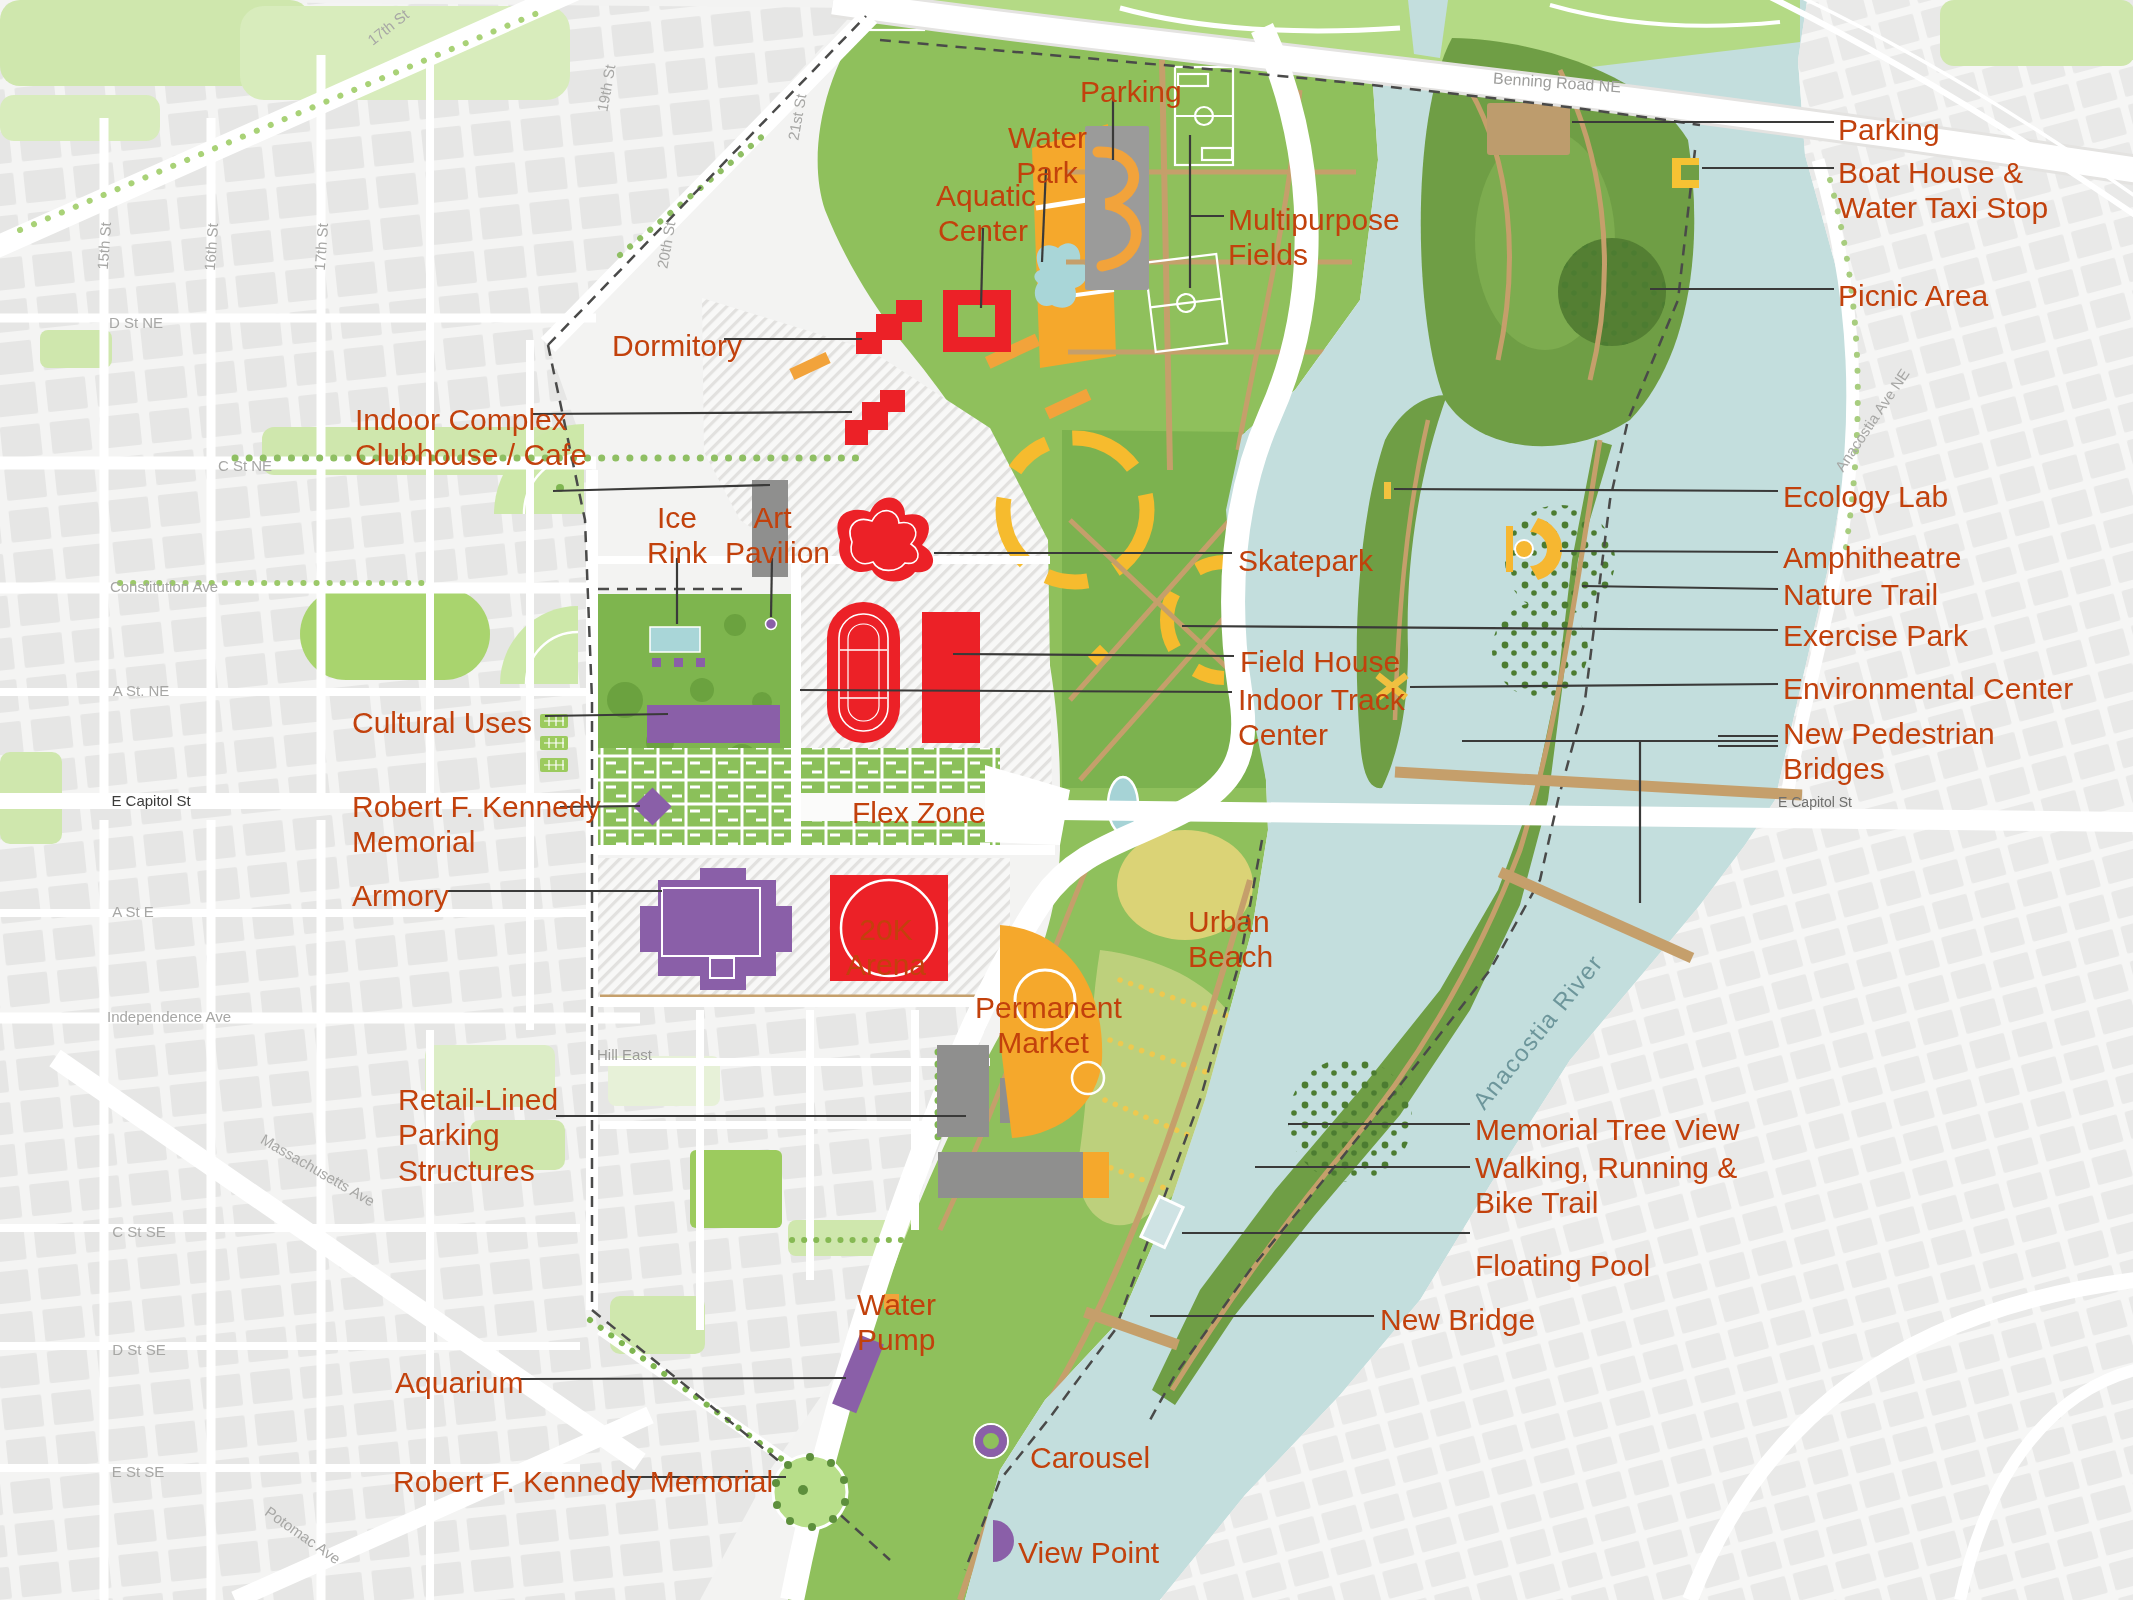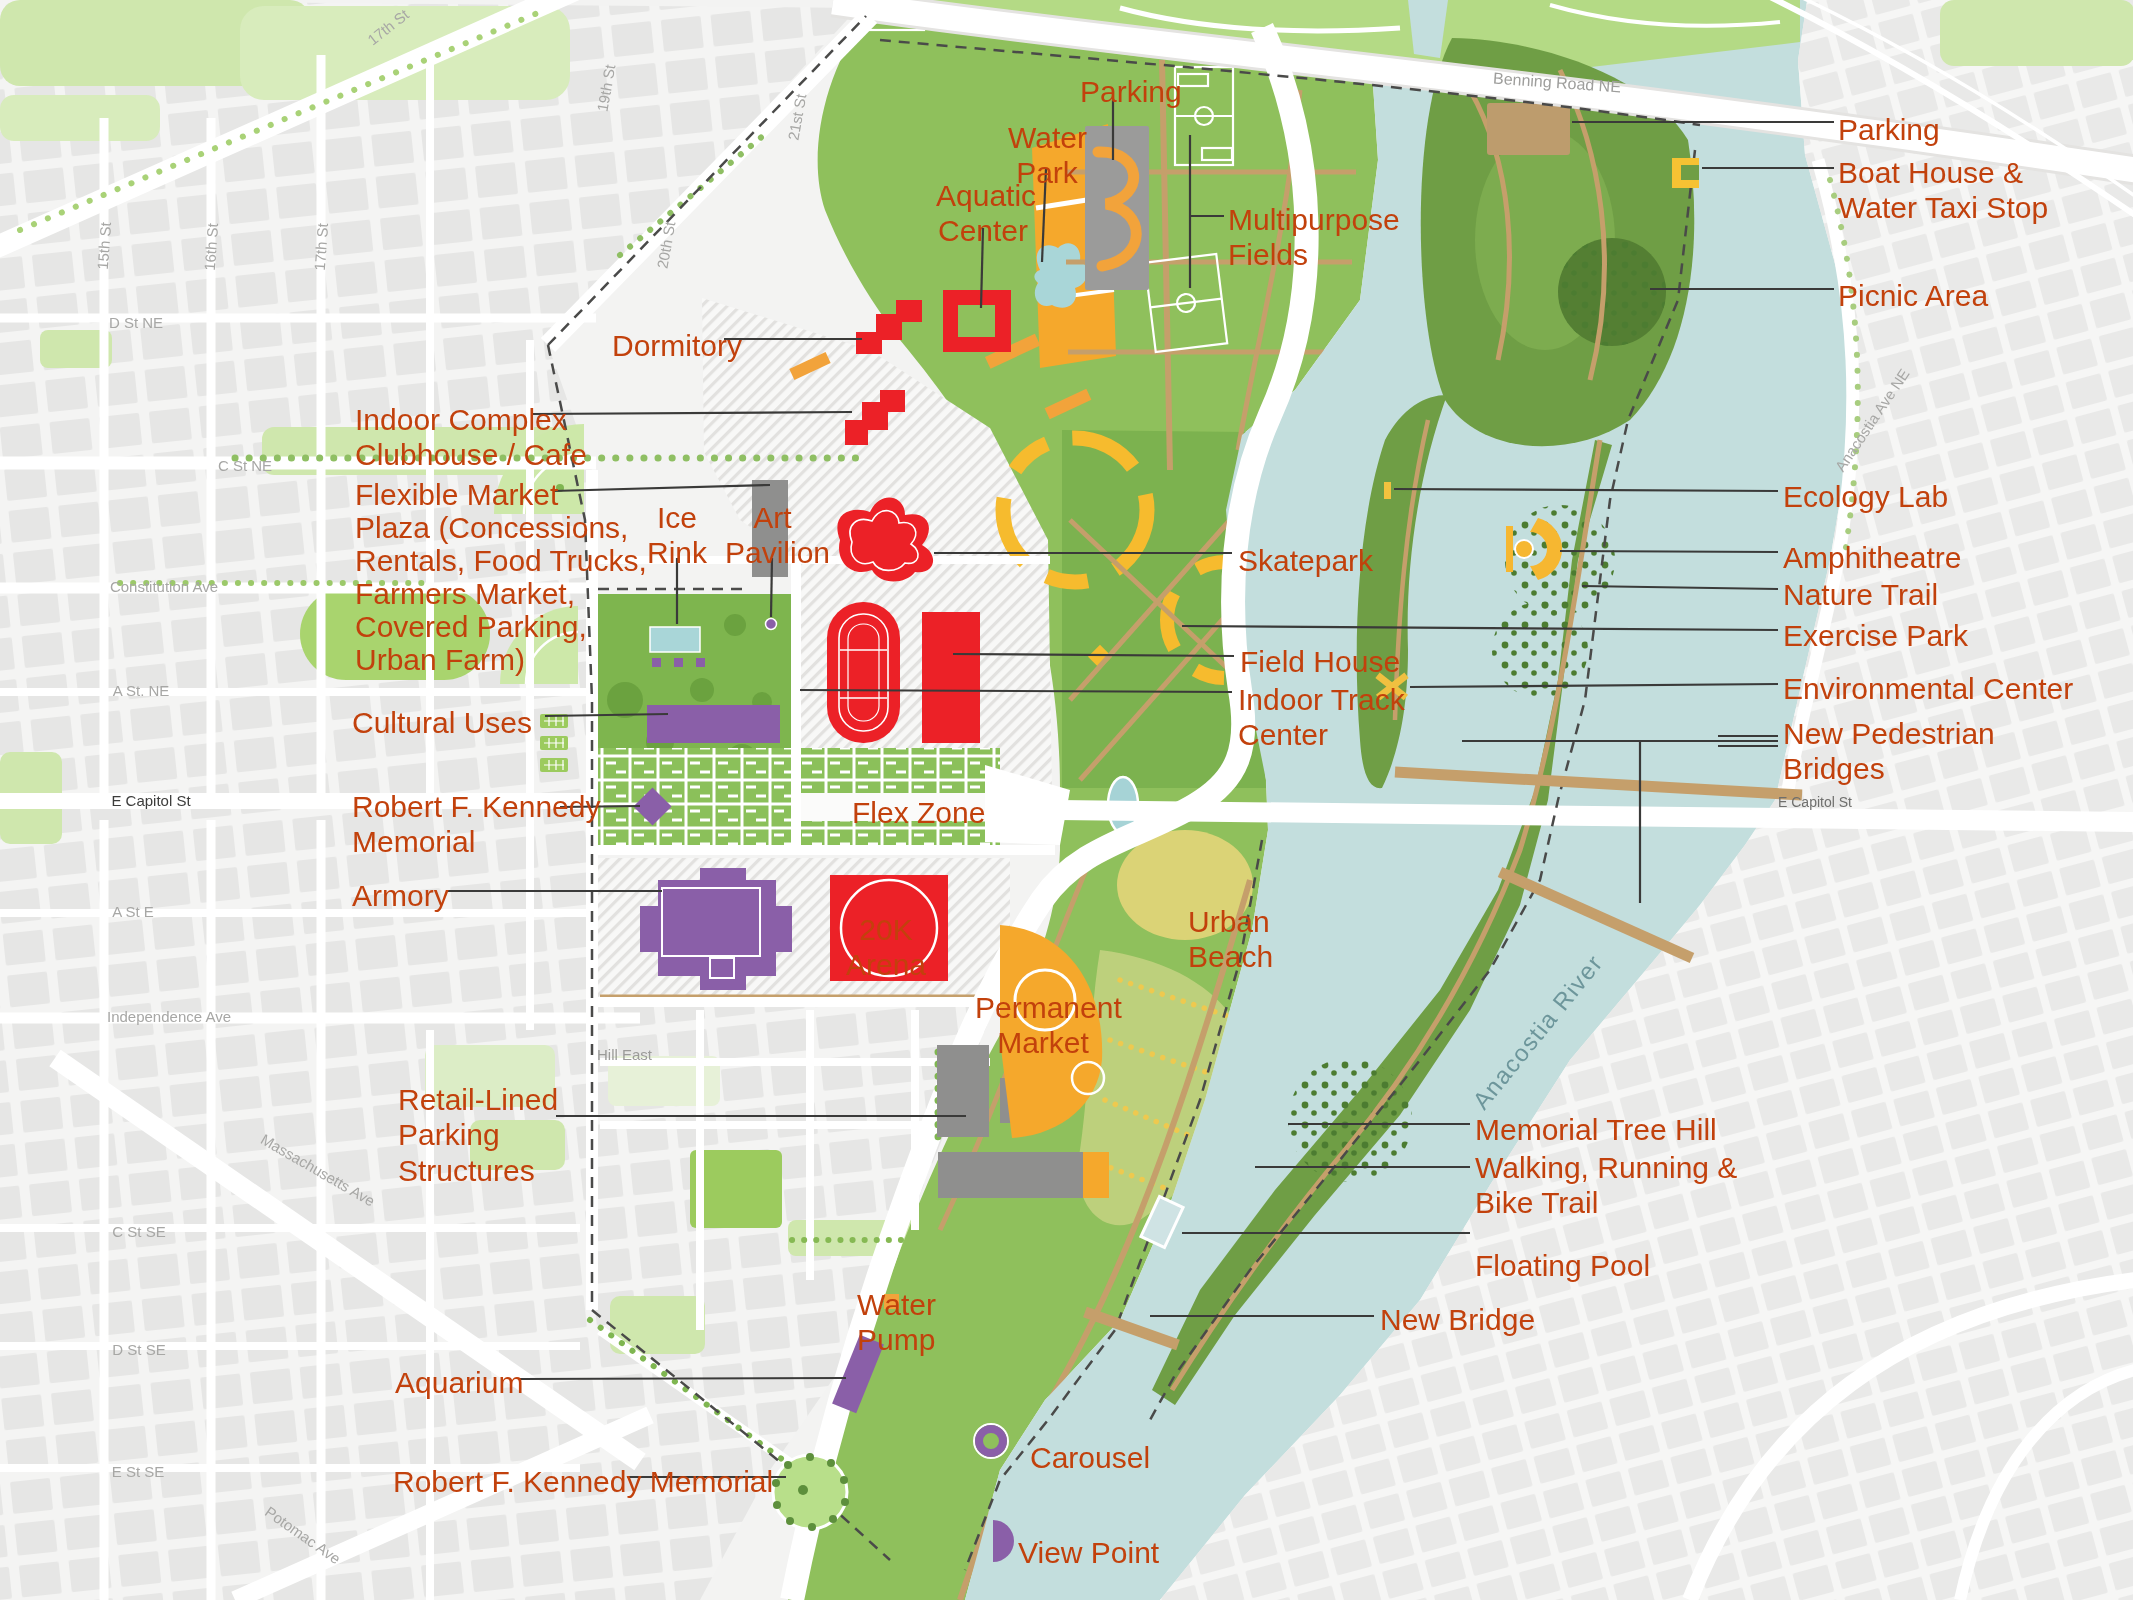--- a/index.html
+++ b/index.html
@@ -381,26 +381,20 @@
 </svg>
 
 <div class="lb c" style="left:1080px;top:74px;width:76px">Parking</div>
 <div class="lb c" style="left:1008px;top:120px;width:78px">Water
 Park</div>
 <div class="lb c" style="left:936px;top:178px;width:94px">Aquatic
 Center</div>
 <div class="lb" style="left:612px;top:328px">Dormitory</div>
 <div class="lb" style="left:355px;top:402px">Indoor Complex
 Clubhouse / Cafe</div>
-<div class="lb" style="left:355px;top:478px;line-height:1.1">Flexible Market
-Plaza (Concessions,
-Rentals, Food Trucks,
-Farmers Market,
-Covered Parking,
-Urban Farm)</div>
 <div class="lb c" style="left:645px;top:500px;width:64px">Ice
 Rink</div>
 <div class="lb c" style="left:725px;top:500px;width:95px">Art
 Pavilion</div>
 <div class="lb" style="left:352px;top:705px">Cultural Uses</div>
 <div class="lb" style="left:352px;top:789px">Robert F. Kennedy
 Memorial</div>
 <div class="lb" style="left:352px;top:878px">Armory</div>
 <div class="lb" style="left:398px;top:1082px">Retail-Lined
 Parking
@@ -427,21 +421,21 @@
 <div class="lb" style="left:1838px;top:155px">Boat House &amp;
 Water Taxi Stop</div>
 <div class="lb" style="left:1838px;top:278px">Picnic Area</div>
 <div class="lb" style="left:1783px;top:479px">Ecology Lab</div>
 <div class="lb" style="left:1783px;top:540px">Amphitheatre</div>
 <div class="lb" style="left:1783px;top:577px">Nature Trail</div>
 <div class="lb" style="left:1783px;top:618px">Exercise Park</div>
 <div class="lb" style="left:1783px;top:671px">Environmental Center</div>
 <div class="lb" style="left:1783px;top:716px">New Pedestrian
 Bridges</div>
-<div class="lb" style="left:1475px;top:1112px">Memorial Tree Hill</div>
+<div class="lb" style="left:1475px;top:1112px">Memorial Tree View</div>
 <div class="lb" style="left:1475px;top:1150px">Walking, Running &amp;
 Bike Trail</div>
 <div class="lb" style="left:1475px;top:1248px">Floating Pool</div>
 <div class="lb" style="left:1380px;top:1302px">New Bridge</div>
 
 <div class="st" style="left:104px;top:246px;transform:translate(-50%,-50%) rotate(-86deg)">15th St</div>
 <div class="st" style="left:211px;top:247px;transform:translate(-50%,-50%) rotate(-86deg)">16th St</div>
 <div class="st" style="left:321px;top:247px;transform:translate(-50%,-50%) rotate(-86deg)">17th St</div>
 <div class="st" style="left:388px;top:27px;transform:translate(-50%,-50%) rotate(-38deg)">17th St</div>
 <div class="st" style="left:606px;top:88px;transform:translate(-50%,-50%) rotate(-80deg)">19th St</div>

